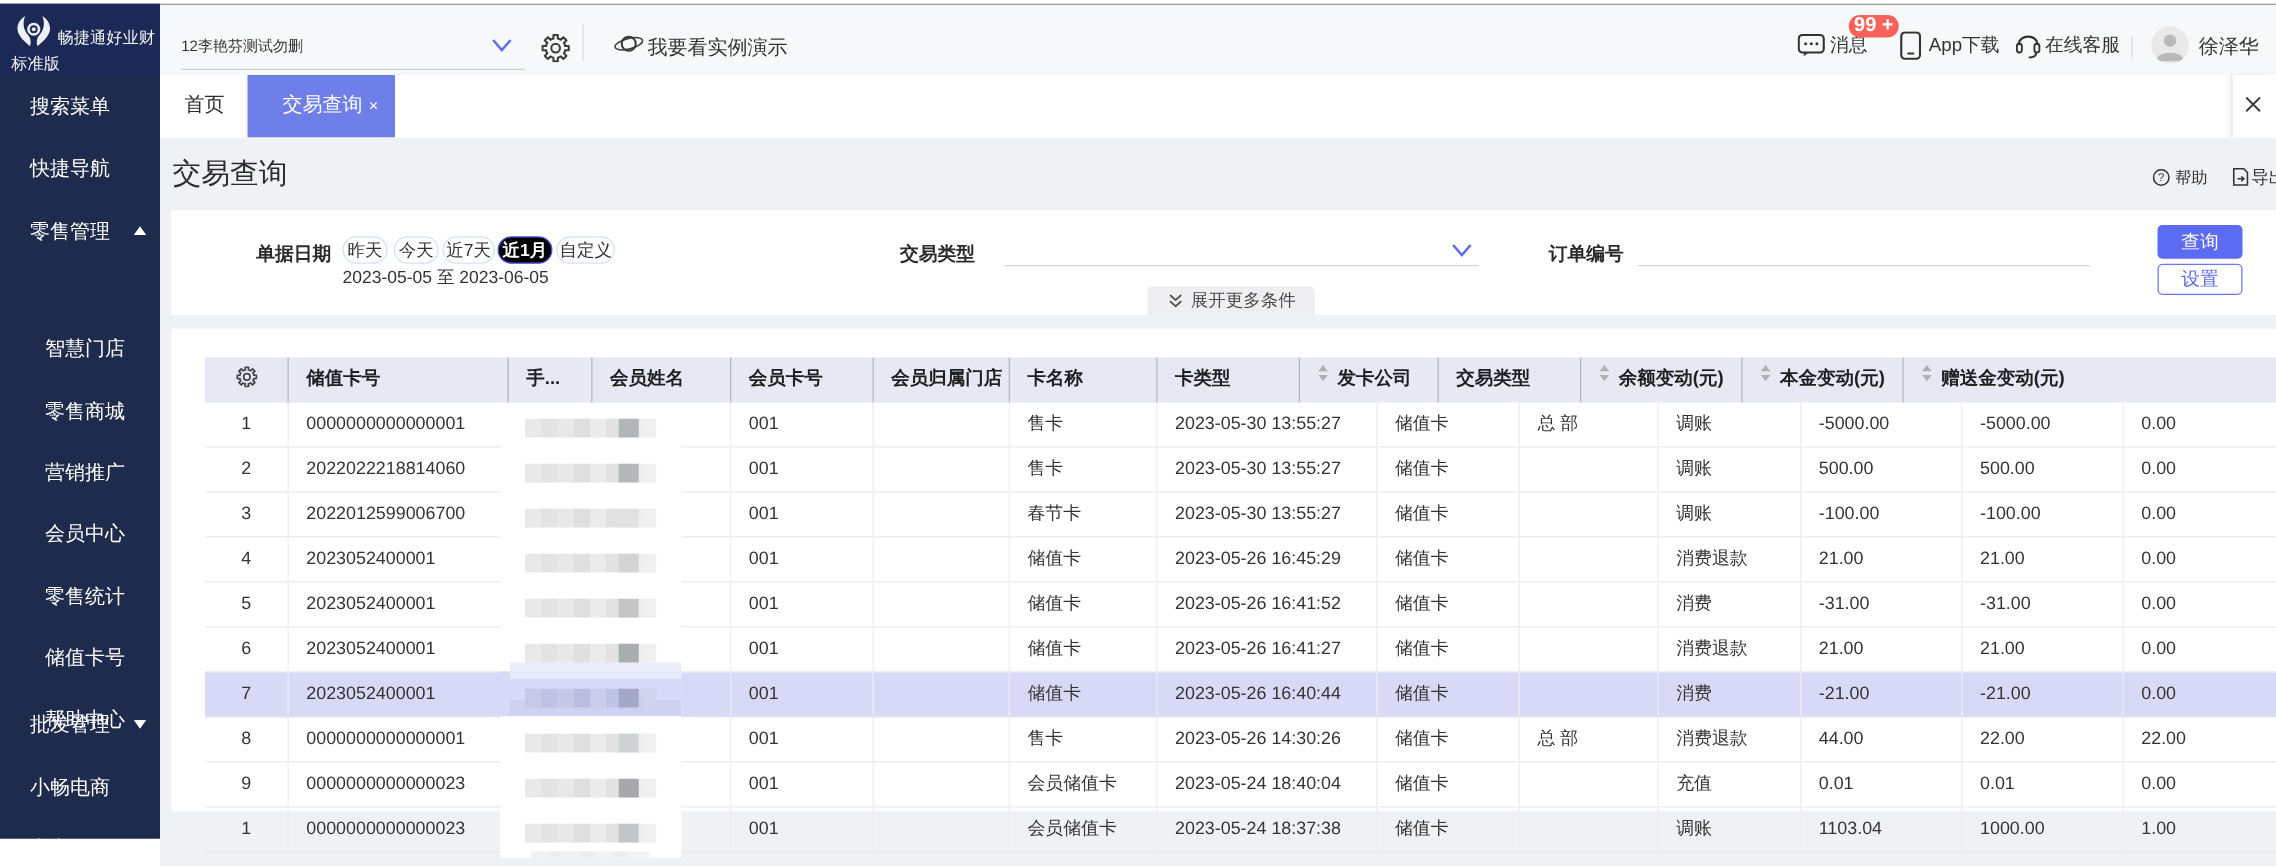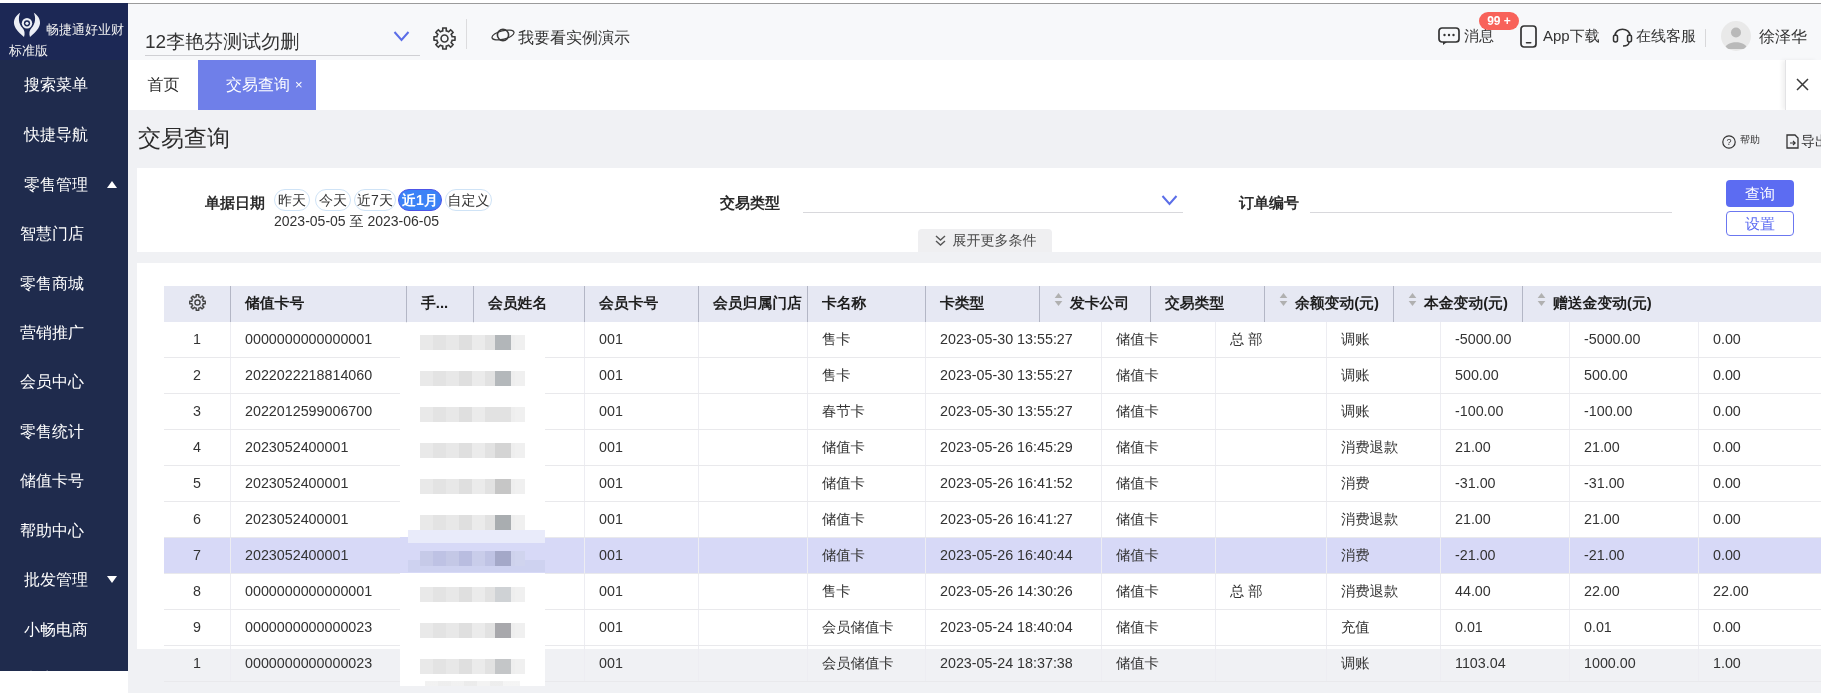--- a/index.html
+++ b/index.html
@@ -8,58 +8,58 @@
 .abs { position:absolute; }
 
 
 #sidebar { position:absolute; left:0; top:3px; width:128px; height:668px; background:#1f2b4d; }
 #logoblk { position:absolute; left:0; top:0; width:128px; height:57px; background:#1c2855; color:#fff; }
 #logoblk .lg1 { position:absolute; left:13px; top:9px; }
 #logoblk .t1 { position:absolute; left:46px; top:18px; font-size:13px; color:#f2f2f2; letter-spacing:0px; }
 #logoblk .t2 { position:absolute; left:9px; top:39px; font-size:13px; color:#f2f2f2; }
 .mitem { position:absolute; left:0; width:128px; height:22px; color:#fff; font-size:16px; }
 .mitem .txt { position:absolute; left:24px; top:0; }
-.mitem.sub .txt { left:20px; }
+.mitem.sub .txt { left:36px;margin-top:45px; }
 .mitem .arr { position:absolute; right:11px; top:6px; width:0; height:0; border-left:5.5px solid transparent; border-right:5.5px solid transparent; }
 .mitem .arr.up { border-bottom:7px solid #fff; }
 .mitem .arr.dn { border-top:7px solid #fff; }
 
 
 #topbar { position:absolute; left:128px; top:3px; width:1693px; height:57px; background:#f7f8fa; border-top:1px solid #9b9b9b; }
-#coname { position:absolute; left:17px; top:25px; font-size:19px; color:#333; }
+#coname { position:absolute; left:17px; top:25px; font-size:12px; color:#333; }
 #couline { position:absolute; left:17px; top:51px; width:275px; height:1px; background:#d0d0d4; }
 #cochev { position:absolute; left:265px; top:26px; }
 #gear1 { position:absolute; left:305px; top:23px; }
 #vsep1 { position:absolute; left:338px; top:15px; width:1px; height:30px; background:#dcdcde; }
 #demo { position:absolute; left:362px; top:21px; }
 #demo .dtxt { position:absolute; left:28px; top:3px; font-size:16px; color:#333; white-space:nowrap; }
 .tpitem { position:absolute; top:23px; font-size:15px; color:#333; white-space:nowrap; }
-#badge99 { position:absolute; left:1351px; top:8px; width:40px; height:18px; background:#f8625a; border-radius:9px; color:#fff; font-size:12px; font-weight:bold; text-align:center; line-height:18px; }
+#badge99 { position:absolute; left:1351px; top:8px; width:40px; height:18px; background:#f8625a; border-radius:9px; color:#fff; font-size:16px; font-weight:bold; text-align:center; line-height:18px; }
 #vsep2 { position:absolute; left:1577px; top:25px; width:1px; height:18px; background:#d8d8da; }
 #avatar { position:absolute; left:1593px; top:17px; width:30px; height:30px; border-radius:50%; background:#e9e9e9; overflow:hidden; }
 
 
 #tabrow { position:absolute; left:128px; top:60px; width:1693px; height:50px; background:#fff; }
 #tab-home { position:absolute; left:8px; top:0; width:55px; height:50px; font-size:16px; color:#2b2b2b; text-align:center; line-height:50px; }
 #tab-act { position:absolute; left:70px; top:0; width:118px; height:50px; background:#6f7fe9; color:#fff; font-size:16px; line-height:50px; }
 #tab-act .tl { position:absolute; left:28px; }
 #tab-act .tx { position:absolute; left:97px; top:0px; font-size:13px; }
 #tab-close { position:absolute; right:3px; top:0; width:33px; height:50px; background:#fff; border-left:1px solid #e3e3e5; box-shadow:-3px 0 4px rgba(0,0,0,.06); text-align:center; line-height:48px; }
 
 
 #content { position:absolute; left:128px; top:110px; width:1693px; height:583px; background:#f0f1f4; }
 #ptitle { position:absolute; left:10px; top:13px; font-size:23px; color:#2b2b2b; }
-#phelp { position:absolute; left:1612px; top:23px; font-size:10px; color:#333; }
+#phelp { position:absolute; left:1612px; top:23px; font-size:13px; color:#333; }
 #pexport { position:absolute; left:1673px; top:23px; font-size:14px; color:#333; white-space:nowrap; }
 
 
 #fcard { position:absolute; left:9px; top:58px; width:1684px; height:84px; background:#fff; }
 #fcard .lab { position:absolute; font-size:15px; font-weight:bold; color:#2b2b2b; top:26px; }
 .pill { position:absolute; top:21px; height:22px; border:1px solid #cfe3f6; border-radius:11px; background:#fff; font-size:14px; color:#333; text-align:center; }
-.pill.on { background:#3b82f6; border-color:#4d55e8; color:#fff; font-weight:bold; }
+.pill.on { background:#000000; border-color:#4d55e8; color:#fff; font-weight:bold; }
 #daterange { position:absolute; left:137px; top:45px; font-size:14px; color:#333; }
 .uline { position:absolute; height:1px; background:#d8d8dc; top:44px; }
 #chev2 { position:absolute; left:1024px; top:26px; }
 #qbtn { position:absolute; left:1589px; top:12px; width:68px; height:27px; background:#5c6cf2; border-radius:4px; color:#fff; font-size:15px; text-align:center; line-height:27px; }
 #sbtn { position:absolute; left:1589px; top:43px; width:68px; height:25px; background:#fff; border:1px solid #6b77f0; border-radius:4px; color:#5c6cf2; font-size:15px; text-align:center; line-height:23px; }
 #morebar { position:absolute; left:781px; top:61px; width:134px; height:23px; background:#efeff1; border-radius:4px 4px 0 0; font-size:14px; color:#4a4a4a; text-align:center; line-height:23px; }
 
 
 #tcard { position:absolute; left:9px; top:153px; width:1684px; height:386px; background:#fff; }
 #tbl { position:absolute; left:27px; top:23px; width:1675px; }

